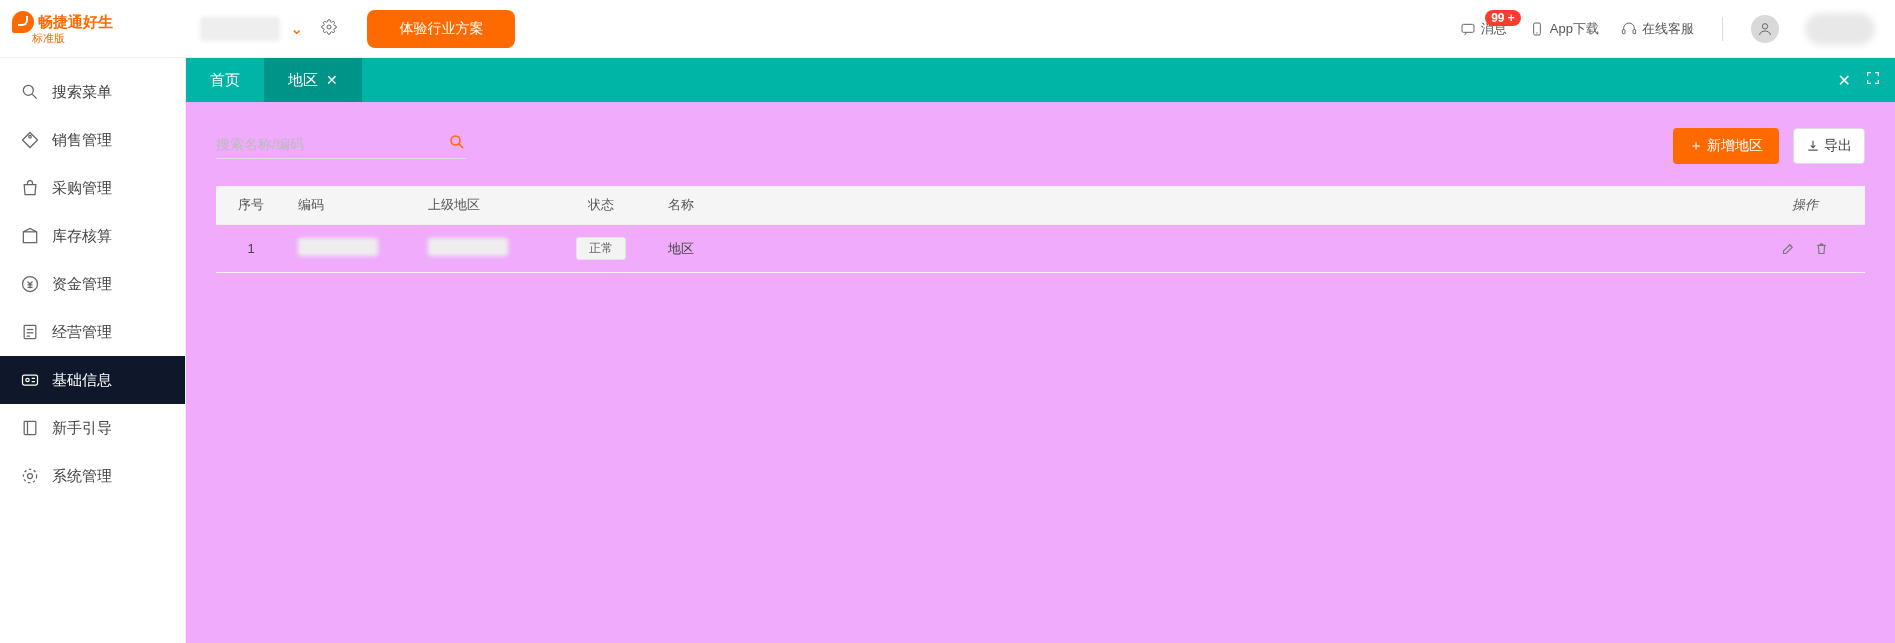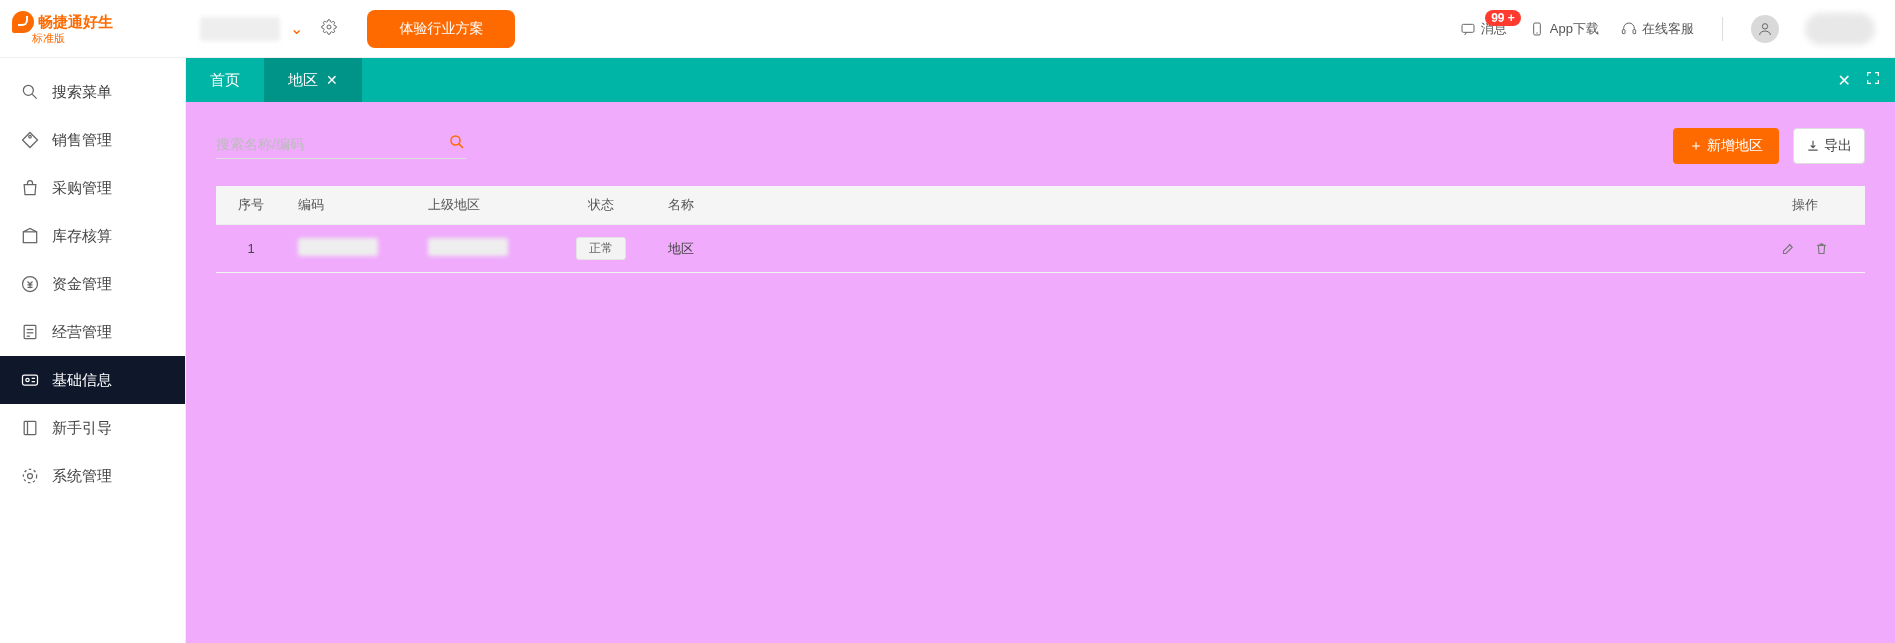--- a/index.html
+++ b/index.html
@@ -62,21 +62,21 @@
 .btn-ghost { background:#fff; border:1px solid #ddd; padding:8px 12px; border-radius:4px; font-size:14px; cursor:pointer; margin-left:14px; display:inline-flex; align-items:center; gap:4px; color:#444; }
 
 .table { margin-top: 22px; width:100%; border-collapse:collapse; }
 .table th { background:#f5f5f5; text-align:left; font-weight:normal; color:#555; padding:10px 12px; font-size:13px; border-bottom:1px solid #eee; }
 .table th.center, .table td.center { text-align:center; }
 .table td { padding: 12px 12px; font-size:13px; color:#444; border-bottom:1px solid #f4f4f4; }
 .col-seq { width:70px; }
 .col-code { width:130px; }
 .col-parent { width:130px; }
 .col-status { width:110px; }
-.col-ops { width:120px; }
+.col-ops { width:120px;font-style:italic; }
 .cell-blur { width:80px; height:18px; background:#eee; filter:blur(2px); border-radius:2px; display:inline-block;}
 .status-chip { display:inline-block; background:#f3f3f3; border:1px solid #e3e3e3; color:#666; border-radius:3px; padding:2px 12px; font-size:12px;}
 .op-icons { display:flex; justify-content:center; gap:18px; color:#888; }
 .op-icons svg { width:15px; height:15px; cursor:pointer; stroke:#777; }
 </style>
 </head>
 <body>
 
 <div class="app">
 

